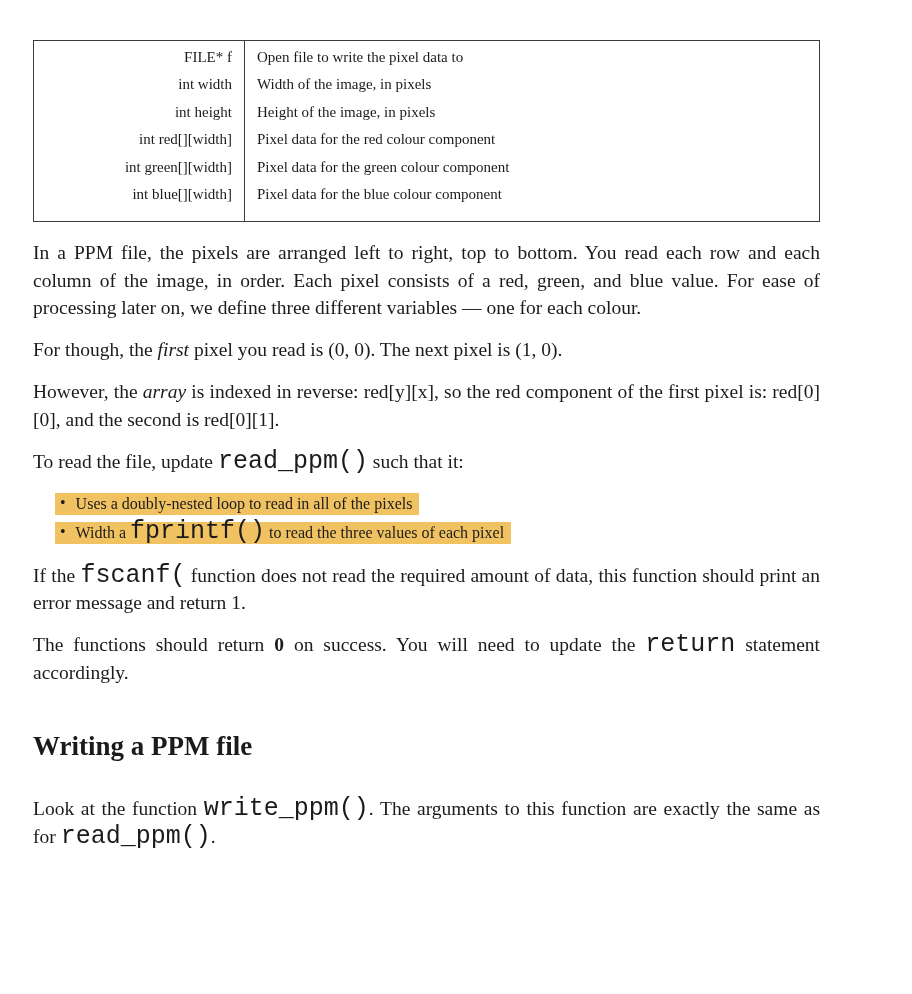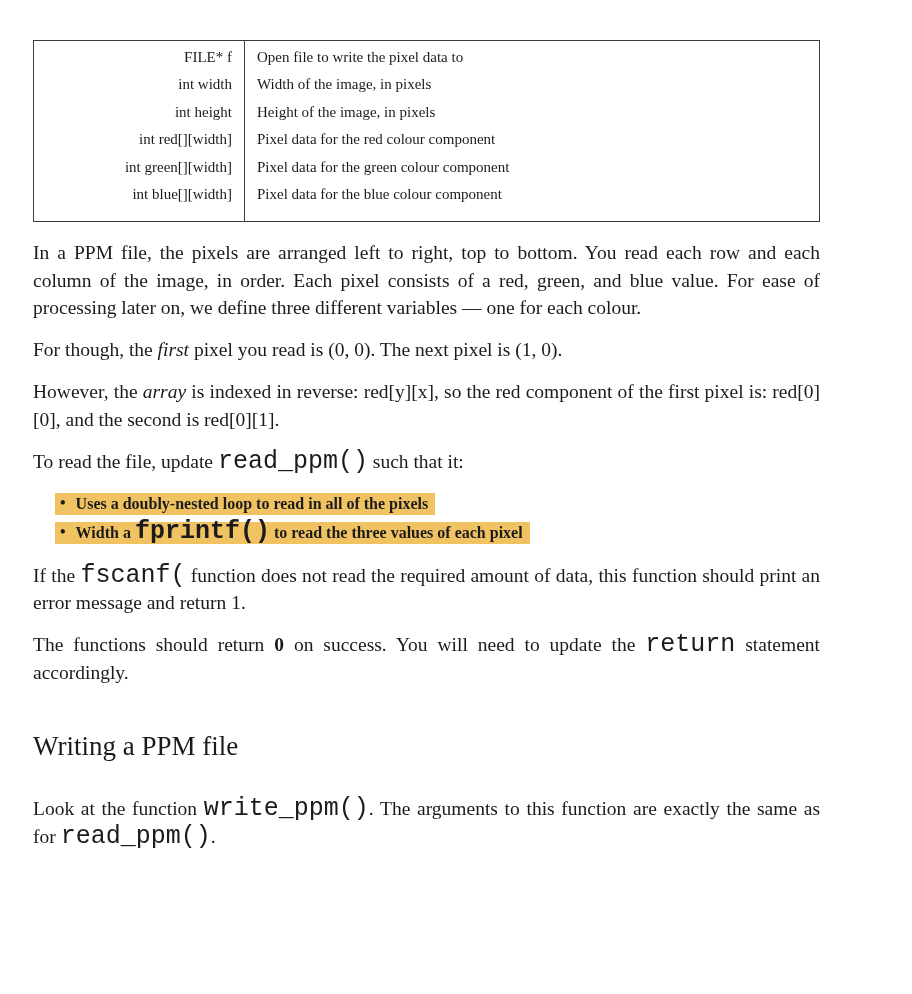--- a/index.html
+++ b/index.html
@@ -47,26 +47,26 @@
   }
   .mono {
     font-family: "Liberation Mono", monospace;
     font-size: 25px;
   }
   .it { font-style: italic; }
   .b  { font-weight: 700; }
 
   .heading {
     font-size: 27px;
-    font-weight: 400;
+    font-weight: 700;
     margin: 45px 0 33px 0;
   }
 
   
-  .bullets { margin: 0 0 14.5px 22px; font-weight: bold; }
+  .bullets { margin: 0 0 14.5px 22px; }
   .bullet-line { line-height: 28.2px; white-space: nowrap; }
   .hl-chip {
     background: var(--hl);
     padding: 2px 7px 3px 5px;
   }
   .bullet-dot {
     display: inline-block;
     margin-right: 10px;
     transform: translateY(-1px);
   }

